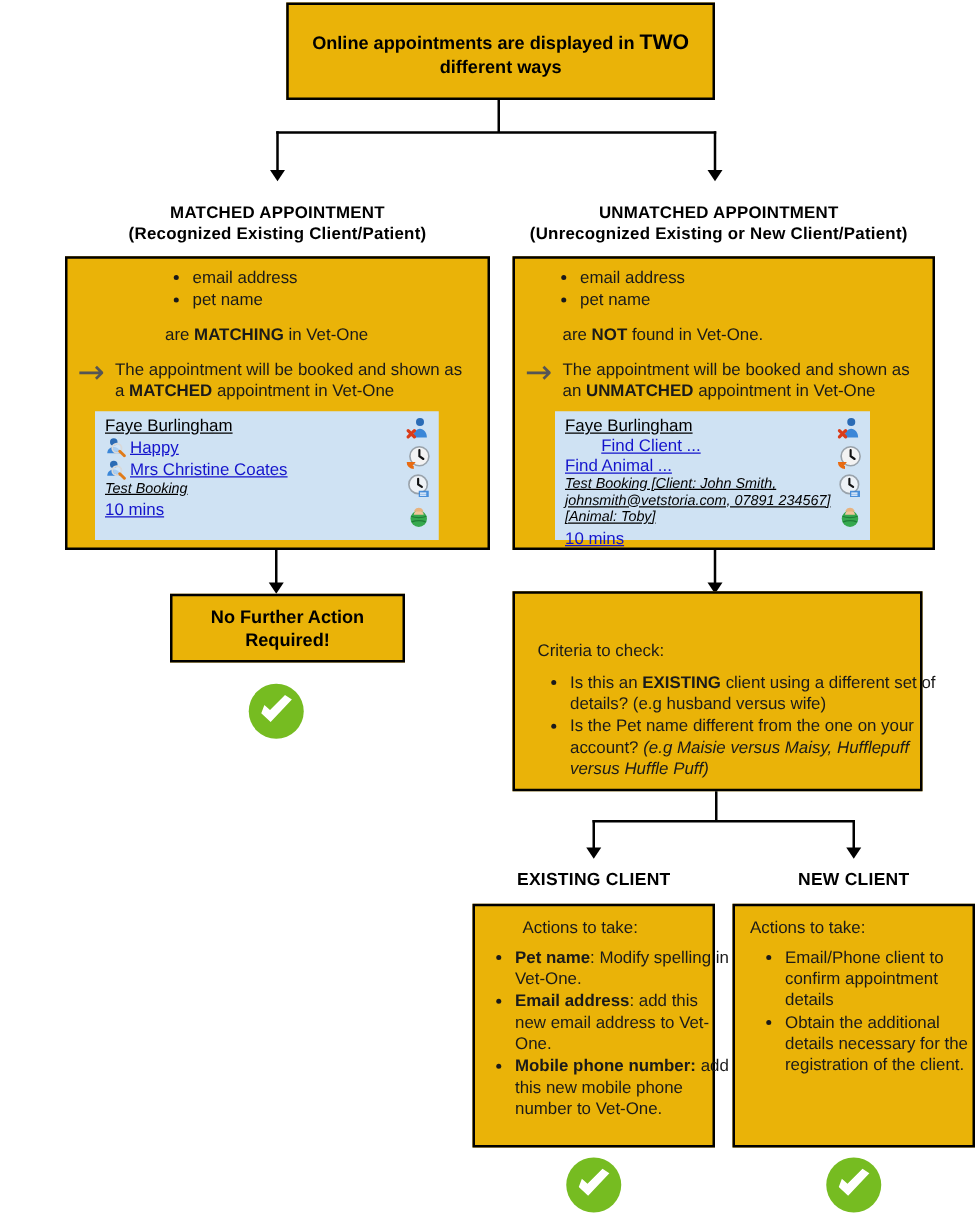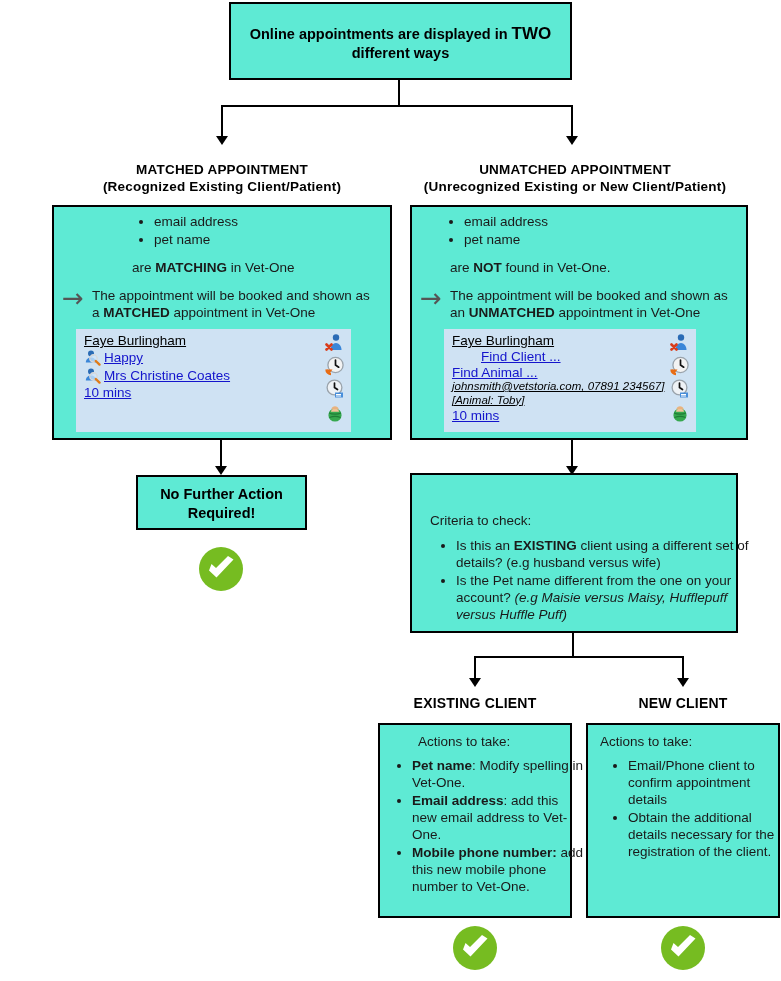--- a/index.html
+++ b/index.html
@@ -13,21 +13,21 @@
     position: relative;
     font-family: "Liberation Sans", sans-serif;
     color: #000000;
     overflow: hidden;
   }
 
   
   .box {
     position: absolute;
     border: 2px solid #000;
-    background: #5eead4;
+    background: #eab308;
     box-sizing: border-box;
   }
   .box-title {
     position: absolute;
     text-align: center;
     font-weight: bold;
     font-size: 13.5px;
     line-height: 17px;
     letter-spacing: .2px;
   }
@@ -191,20 +191,21 @@
           <circle cx="7" cy="4.5" r="3" fill="#2a6bb5"></circle>
           <path d="M1.8 13.5c0-3 2.4-5 5.2-5s5.2 2 5.2 5z" fill="#3a86d8"></path>
           <circle cx="9.5" cy="9.5" r="3.6" fill="none" stroke="#d9d9d9" stroke-width="1.6"></circle>
           <circle cx="9.5" cy="9.5" r="2.9" fill="#cfe6fb" fill-opacity=".75"></circle>
           <line x1="11.8" y1="12" x2="15.5" y2="15.6" stroke="#e07b18" stroke-width="2.4" stroke-linecap="round"></line>
         </svg>
       </span>
       <span class="appt-link">Mrs Christine Coates</span>
     </div>
 
+    <div class="appt-note" style="margin-top:1px;">Test Booking</div>
     <div class="appt-link" style="margin-top:1px;">10 mins</div>
 
     <div class="icon-col">
       <span>
         <svg width="20" height="20" viewBox="0 0 20 20">
           <circle cx="11" cy="4.5" r="3.2" fill="#2a6bb5"></circle>
           <path d="M5.5 17c0-4 2.6-7 5.5-7s5.5 3 5.5 7z" fill="#3a86d8"></path>
           <path d="M1.5 11.5l5 5M6.5 11.5l-5 5" stroke="#d93c1a" stroke-width="2.6" stroke-linecap="round"></path>
         </svg>
       </span>
@@ -256,20 +257,21 @@
 
   <div class="body-txt" style="position:absolute; left:38px; top:80px; width:296px;">
     <span>The appointment will be booked and shown as</span><br>
     <span>an </span><b>UNMATCHED</b><span> appointment in Vet-One</span>
   </div>
 
   <div class="appt-card" style="left:32px; top:122px; width:252px; height:103px;">
     <div class="appt-name">Faye Burlingham</div>
     <div class="appt-link" style="margin-top:1px;margin-left:29px;">Find Client ...</div>
     <div class="appt-link" style="margin-top:1px;">Find Animal ...</div>
+    <div class="appt-note" style="margin-top:1px;">Test Booking [Client: John Smith,</div>
     <div class="appt-note">johnsmith@vetstoria.com, 07891 234567]</div>
     <div class="appt-note">[Animal: Toby]</div>
     <div class="appt-link" style="margin-top:1px;">10 mins</div>
 
     <div class="icon-col">
       <span>
         <svg width="20" height="20" viewBox="0 0 20 20">
           <circle cx="11" cy="4.5" r="3.2" fill="#2a6bb5"></circle>
           <path d="M5.5 17c0-4 2.6-7 5.5-7s5.5 3 5.5 7z" fill="#3a86d8"></path>
           <path d="M1.5 11.5l5 5M6.5 11.5l-5 5" stroke="#d93c1a" stroke-width="2.6" stroke-linecap="round"></path>
@@ -299,21 +301,21 @@
           <path d="M6.2 7.2c.6-2 2-3 3.8-3s3.2 1 3.8 3z" fill="#e8b37f"></path>
         </svg>
       </span>
     </div>
   </div>
 </div>
 
 <div class="line-v" style="left:220px; top:440px; height:28px;"></div>
 <div class="arrowhead" style="left:215px; top:466px;"></div>
 
-<div class="box" style="left:136px; top:475px; width:171px; height:55px;">
+<div class="box" style="left:136px; top:475px; width:188px; height:55px;">
   <div class="hdr-text" style="position:absolute; left:6px; right:6px; top:8px;">
     <span>No Further Action</span><br>
     <span>Required!</span>
   </div>
 </div>
 
 <div class="check-wrap" style="left:198px; top:546px;">
   <svg width="46" height="46" viewBox="0 0 46 46">
     <circle cx="23" cy="23" r="22" fill="#76bc21"></circle>
     <path d="M11 24.5l7.5 7 17-18-5.5-3.5-12 12-4.5-4z" fill="#ffffff"></path>

